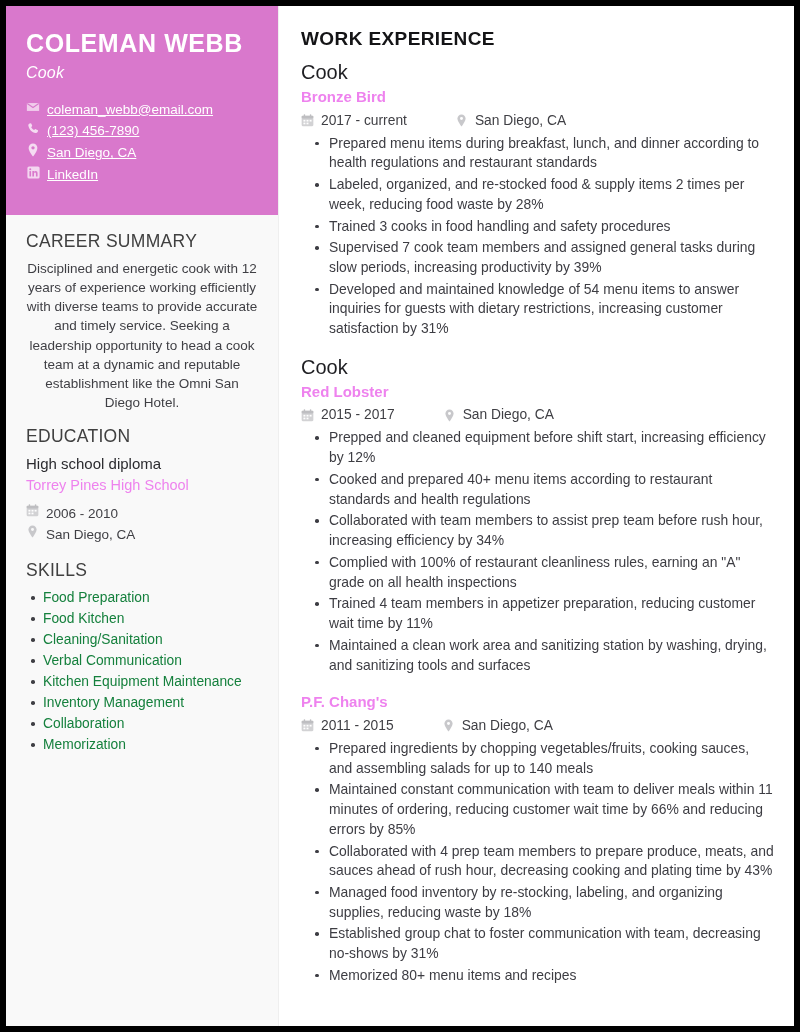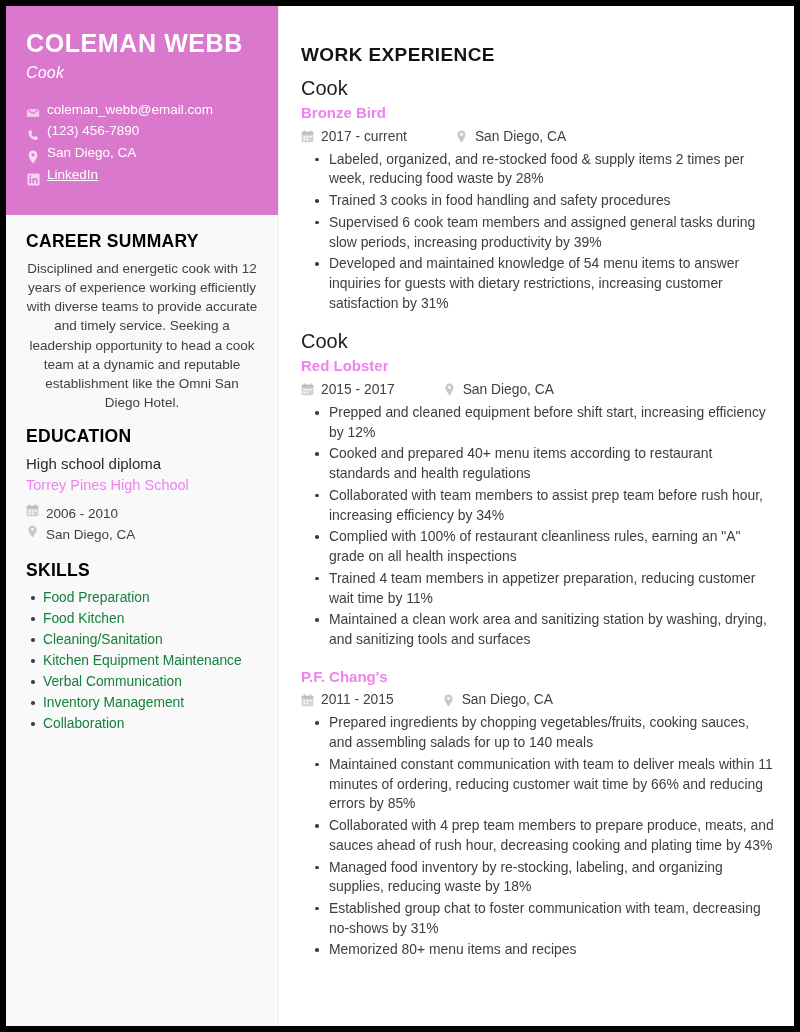--- a/index.html
+++ b/index.html
@@ -42,44 +42,45 @@
   .hero-title {
     color: #FFFFFF;
     font-size: 16px;
     font-style: italic;
     font-weight: 400;
     letter-spacing: 0.2px;
     margin-bottom: 18px;
   }
   .contact-row {
     display: flex;
-    align-items: flex-end;
+    align-items: flex-start;
     gap: 7px;
     color: #FFFFFF;
     font-size: 13.5px;
     line-height: 1.55;
     margin-bottom: 1px;
     white-space: nowrap;
+    text-decoration: underline;
   }
   .contact-row .ico {
     flex: 0 0 14px;
     width: 14px; height: 14px;
     display: inline-flex;
     align-items: center;
     justify-content: center;
     opacity: 0.82;
   }
   .contact-row .ico svg { display: block; }
   .link-underline { text-decoration: underline; }
 
   .side-body { padding: 16px 20px 0 20px; }
   .side-h {
     font-size: 17.5px;
-    font-weight: 700;
-    color: #000000;
+    font-weight: 400;
+    color: #404040;
     letter-spacing: 0.3px;
     margin: 14px 0 7px 0;
   }
   .side-h:first-child { margin-top: 0; }
   .summary {
     font-size: 13.5px;
     line-height: 1.42;
     color: #3F3F44;
     text-align: center;
   }
@@ -124,21 +125,20 @@
     width: 3.5px; height: 3.5px;
     border-radius: 50%;
     background: #3F3F44;
   }
 
   
   .main {
     flex: 1 1 auto;
     padding: 22px 18px 0 22px;
     background: #FFFFFF;
-    margin-top: 16px;
   }
   .main-h {
     font-size: 19px;
     font-weight: 700;
     color: #141416;
     letter-spacing: 0.4px;
     margin-bottom: 10px;
   }
   .job { margin-bottom: 16px; }
   .job-title {
@@ -277,24 +277,25 @@
           </svg>
         </span>
         <span>San Diego, CA</span>
       </div>
 
       <h2 class="side-h">SKILLS</h2>
       <ul class="skills">
         <li>Food Preparation</li>
         <li>Food Kitchen</li>
         <li>Cleaning/Sanitation</li>
+        <li>Verbal Communication</li>
         <li>Kitchen Equipment Maintenance</li>
-        <li>Verbal Communication</li>
         <li>Inventory Management</li>
         <li>Collaboration</li>
+        <li>Memorization</li>
       </ul>
 
     </div>
   </aside>
 
   <main class="main">
     <h1 class="main-h">WORK EXPERIENCE</h1>
 
     <section class="job">
       <div class="job-title">Cook</div>
@@ -320,23 +321,24 @@
           <span class="ico">
             <svg width="11" height="13" viewBox="0 0 12 16" fill="#C8C8CB">
               <path d="M6 0.6C3.2.6 1 2.8 1 5.6 1 9.3 6 15.4 6 15.4S11 9.3 11 5.6C11 2.8 8.8.6 6 .6z"></path>
               <circle cx="6" cy="5.5" r="1.8" fill="#FFFFFF"></circle>
             </svg>
           </span>
           <span>San Diego, CA</span>
         </span>
       </div>
       <ul class="bullets">
+        <li>Prepared menu items during breakfast, lunch, and dinner according to health regulations and restaurant standards</li>
         <li>Labeled, organized, and re-stocked food &amp; supply items 2 times per week, reducing food waste by 28%</li>
         <li>Trained 3 cooks in food handling and safety procedures</li>
-        <li>Supervised 6 cook team members and assigned general tasks during slow periods, increasing productivity by 39%</li>
+        <li>Supervised 7 cook team members and assigned general tasks during slow periods, increasing productivity by 39%</li>
         <li>Developed and maintained knowledge of 54 menu items to answer inquiries for guests with dietary restrictions, increasing customer satisfaction by 31%</li>
       </ul>
     </section>
 
     <section class="job">
       <div class="job-title">Cook</div>
       <div class="job-company">Red Lobster</div>
       <div class="job-meta">
         <span class="seg">
           <span class="ico">

